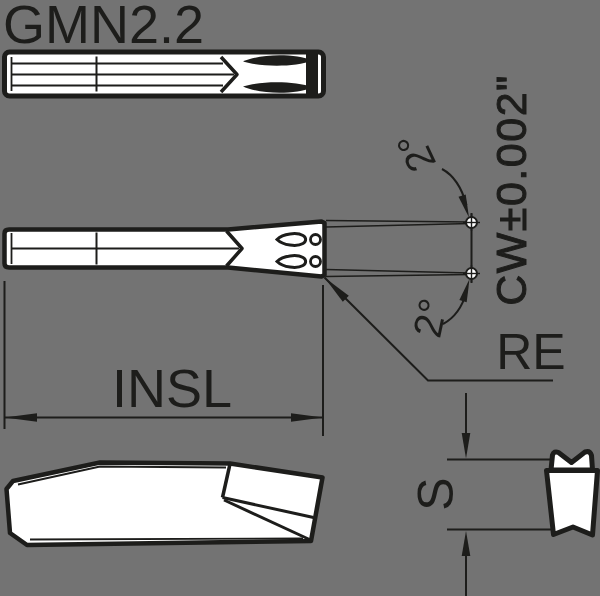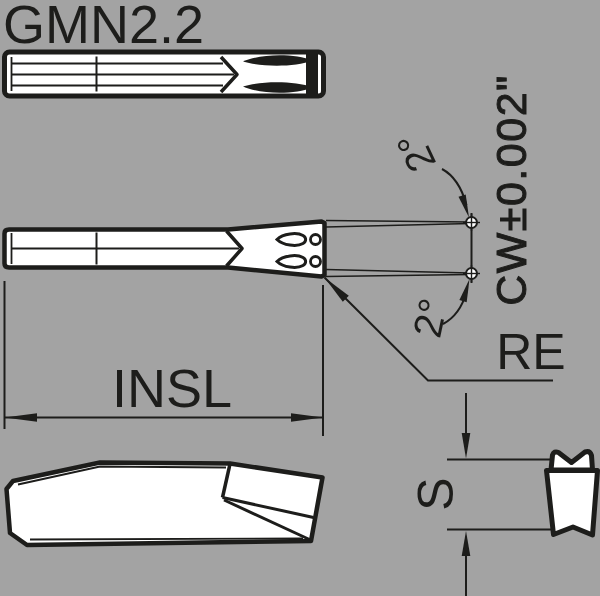--- a/index.html
+++ b/index.html
@@ -4,21 +4,21 @@
 <style>
   html, body {
     margin: 0;
     padding: 0;
     background: #ffffff;
   }
   .stage {
     position: relative;
     width: 600px;
     height: 596px;
-    background: #a3a3a3;
+    background: #737373;
     overflow: hidden;
     font-family: "Liberation Sans", sans-serif;
   }
   svg {
     display: block;
     width: 600px;
     height: 596px;
   }
   text {
     font-family: "Liberation Sans", sans-serif;

